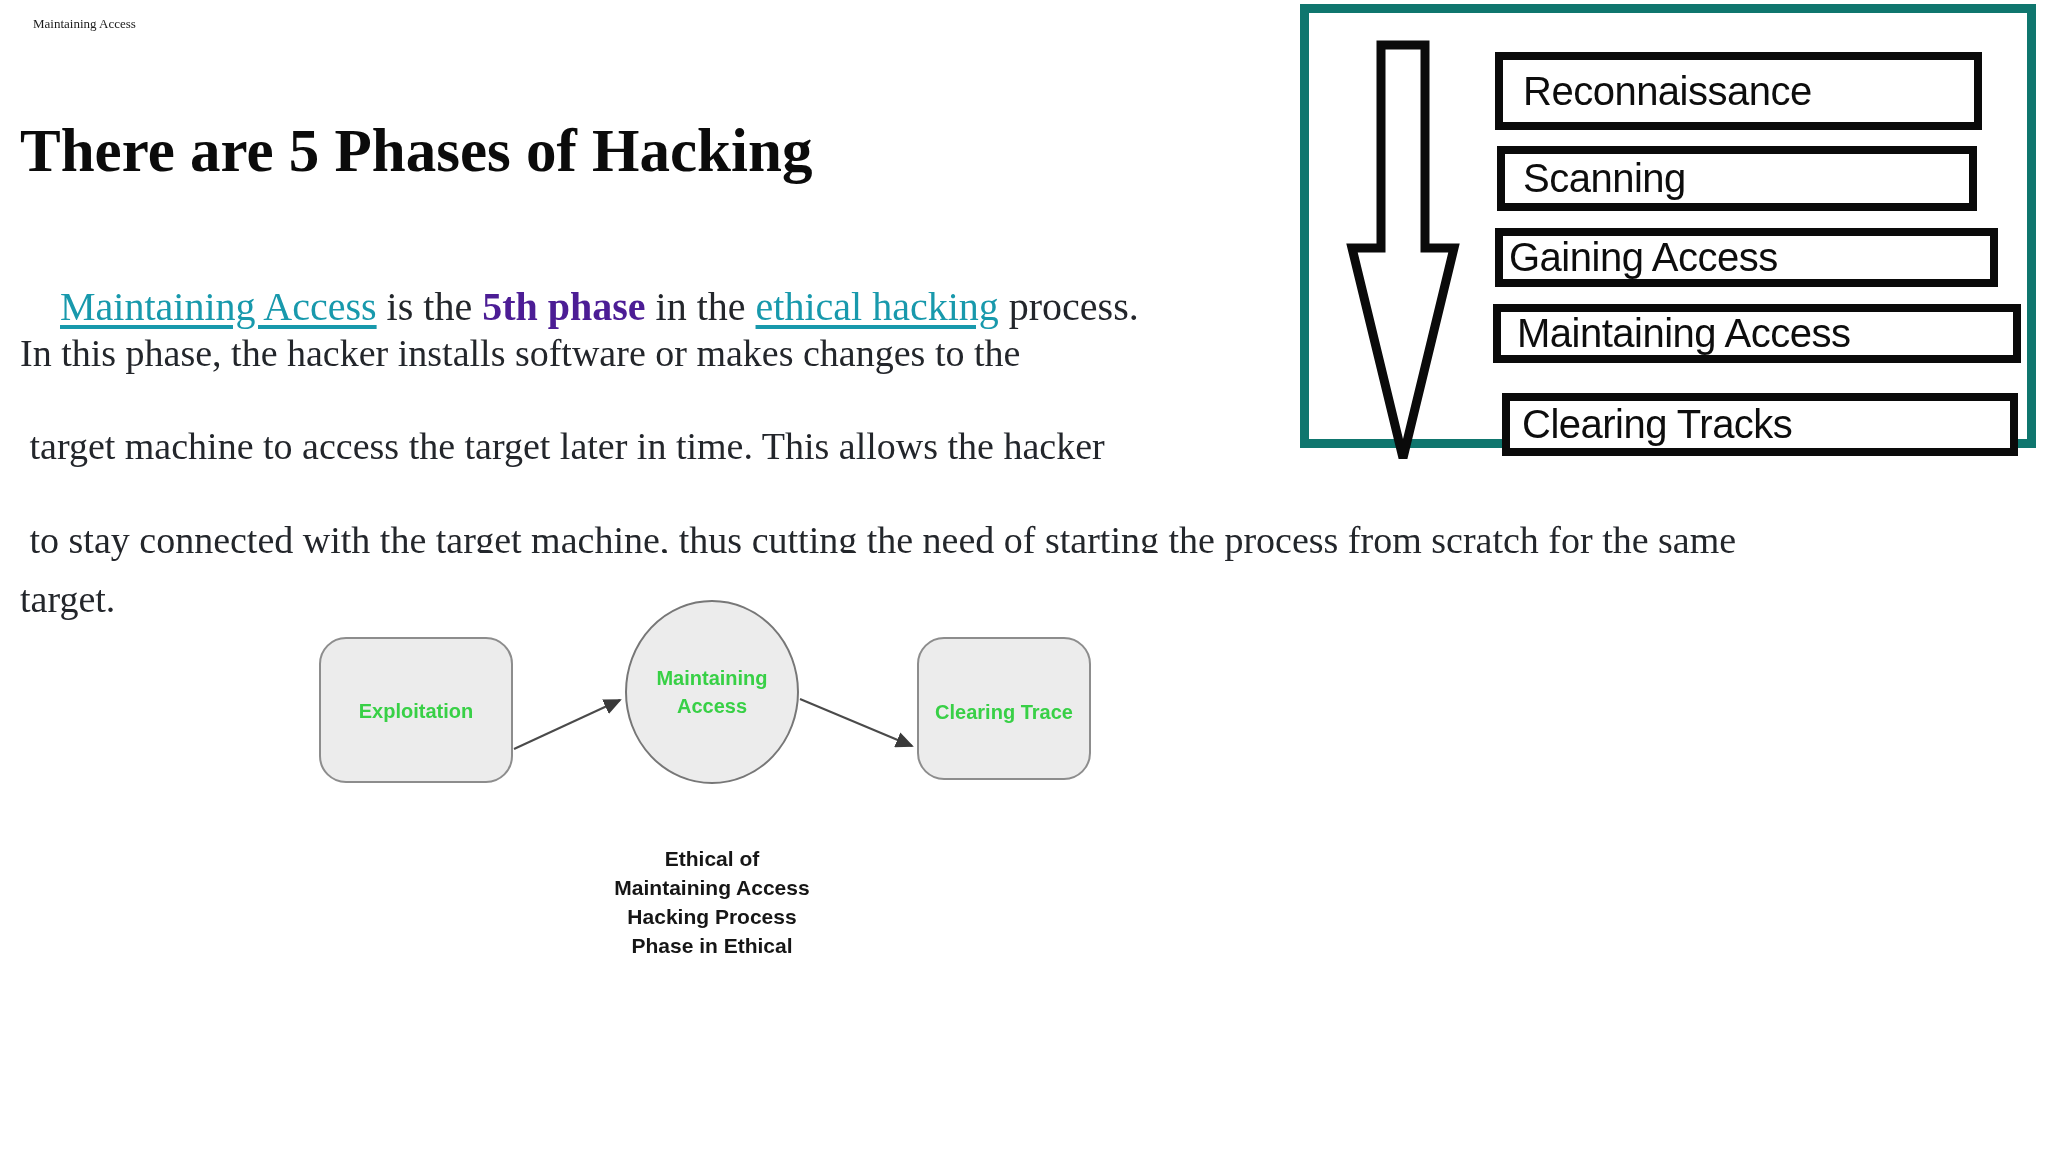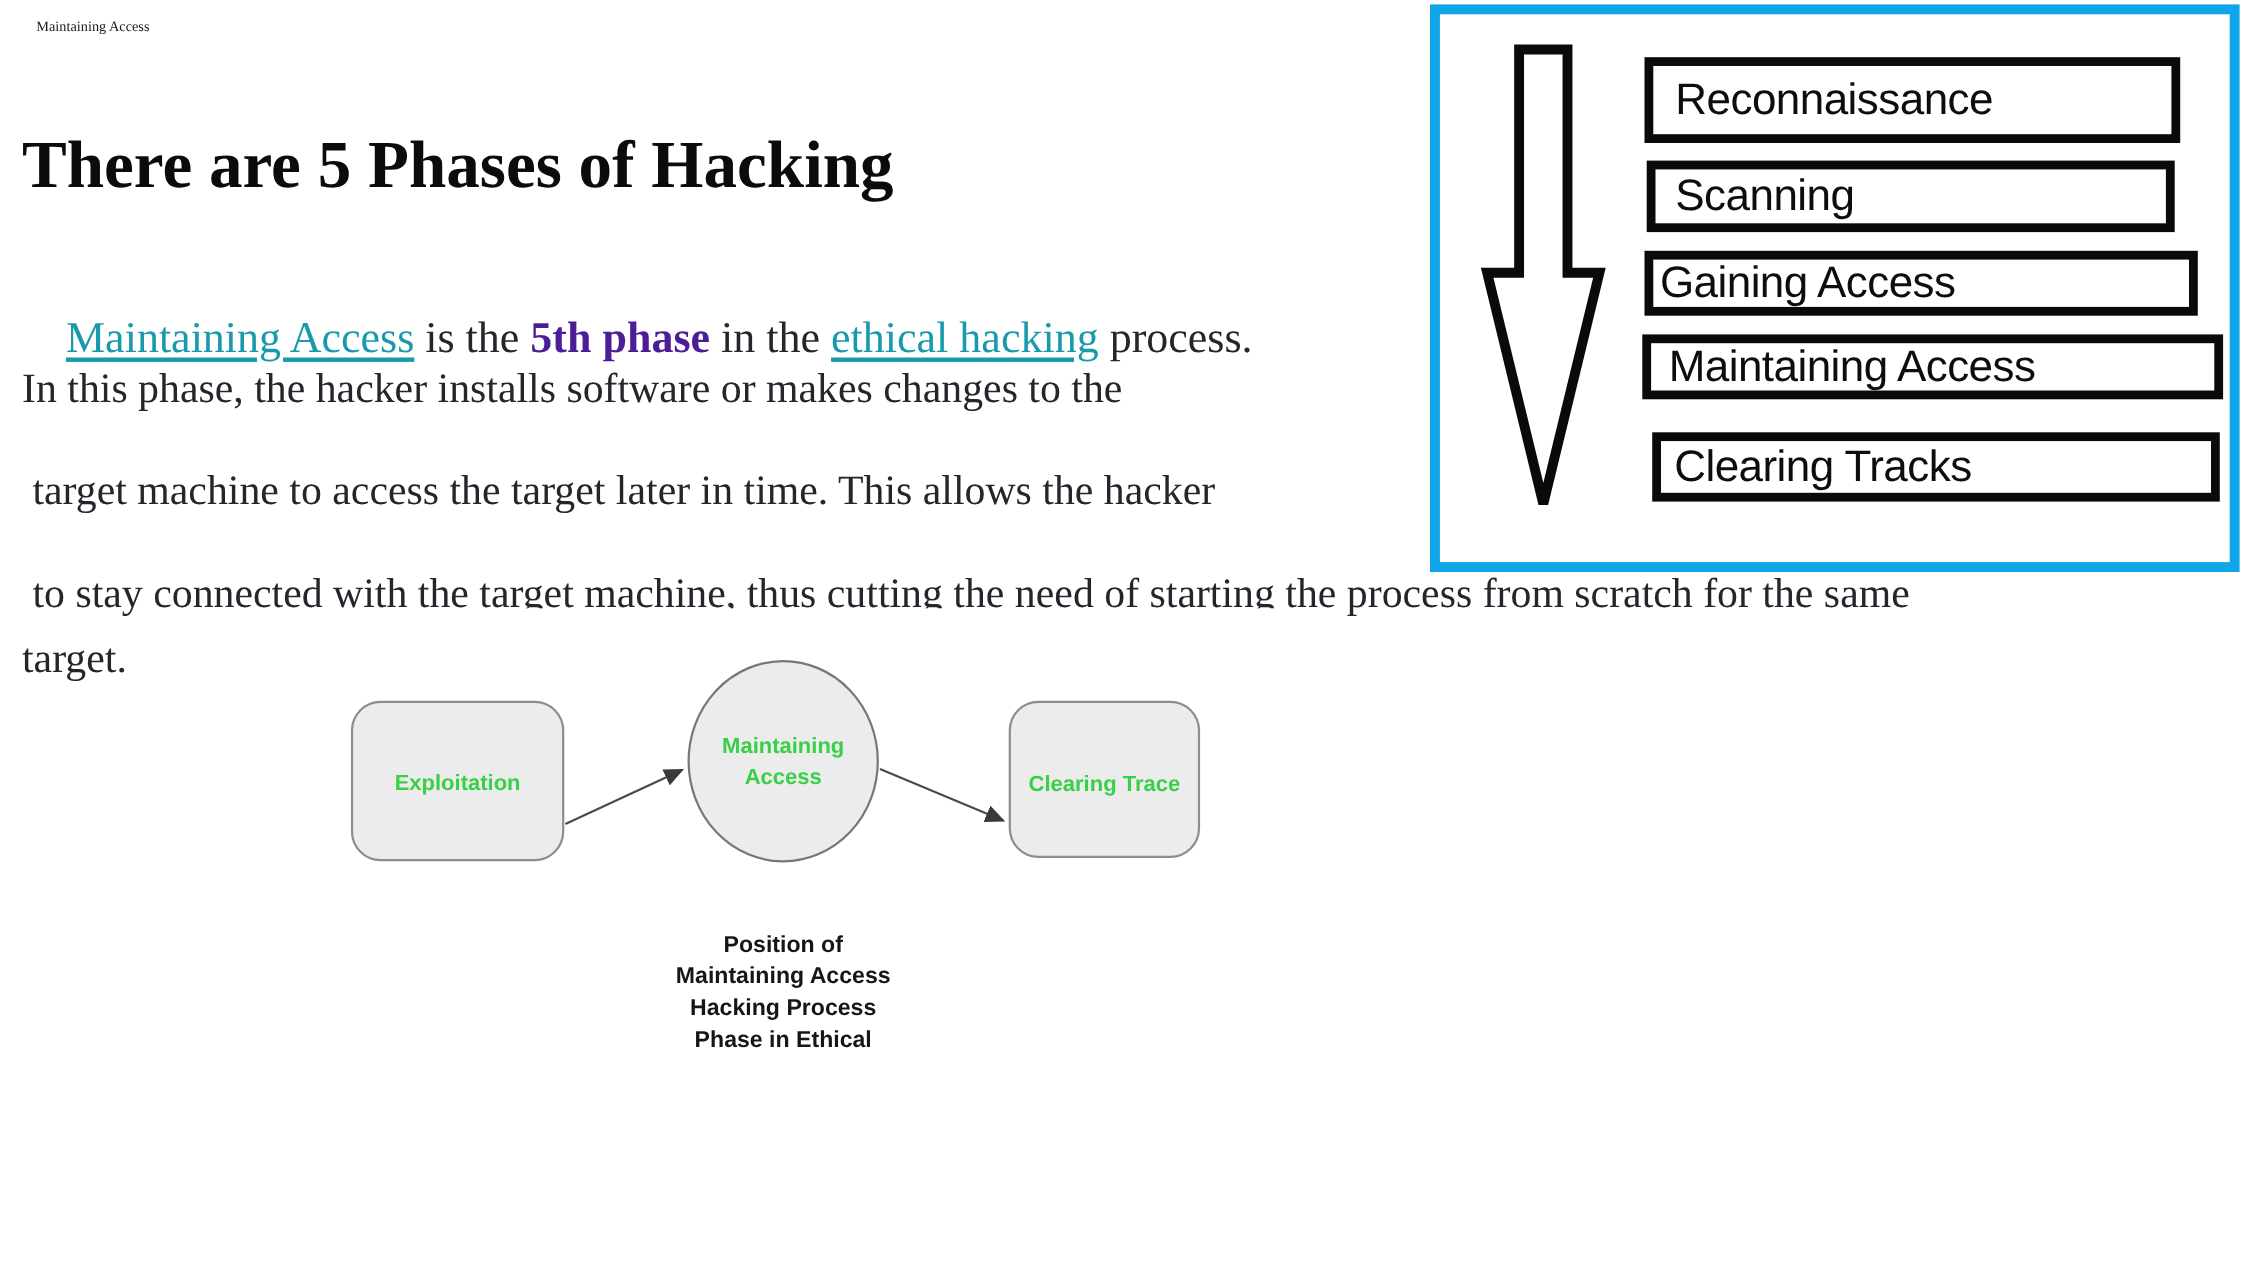--- a/index.html
+++ b/index.html
@@ -17,22 +17,22 @@
   .intro .b{font-weight:bold;color:#4c1d95;}
   .para{font-size:38px;line-height:1.15;white-space:pre;color:#23262b;z-index:1;}
   .p1{left:20px;top:332px;}
   .p2{left:20px;top:425px;}
   .p3{left:20px;top:519px;}
   .p4{left:20px;top:578px;}
   .source-url{left:20px;top:1054px;font-size:38px;line-height:1.15;color:#17191d;}
 
   
   .phases-panel{
-    left:1300px;top:4px;width:736px;height:516px;background:#ffffff;
-    border:9px solid #0ea5e9;box-sizing:border-box;z-index:3;
+    left:1300px;top:4px;width:736px;height:444px;background:#ffffff;
+    border:9px solid #0f766e;box-sizing:border-box;z-index:3;
   }
   .phase-arrow{position:absolute;left:0;top:0;}
   .phase-box{
     position:absolute;box-sizing:border-box;border:8px solid #0a0a0a;background:#ffffff;
     display:flex;align-items:center;padding-left:14px;
     font-family:"Liberation Sans", sans-serif;font-size:40px;color:#0d0d0d;letter-spacing:-0.5px;white-space:nowrap;
   }
   .pb1{left:186px;top:39px;width:487px;height:78px;padding-left:20px;}
   .pb2{left:188px;top:133px;width:480px;height:65px;padding-left:18px;}
   .pb3{left:186px;top:215px;width:503px;height:59px;padding-left:6px;}
@@ -105,20 +105,20 @@
 
       <ellipse cx="452" cy="139" rx="86" ry="91" fill="#ececec" stroke="#777777" stroke-width="2"></ellipse>
       <text x="452" y="132" text-anchor="middle" font-size="20" fill="#38d046">Maintaining</text>
       <text x="452" y="160" text-anchor="middle" font-size="20" fill="#38d046">Access</text>
 
       <rect x="658" y="85" width="172" height="141" rx="26" fill="#ececec" stroke="#8d8d8d" stroke-width="2"></rect>
       <text x="744" y="166" text-anchor="middle" font-size="20" fill="#38d046">Clearing Trace</text>
     </svg>
 
     <div class="flow-caption">
-      <div>Position of</div>
+      <div>Ethical of</div>
       <div>Maintaining Access</div>
       <div>Hacking Process</div>
       <div>Phase in Ethical</div>
     </div>
   </div>
 
 </div>
 
 </body></html>

